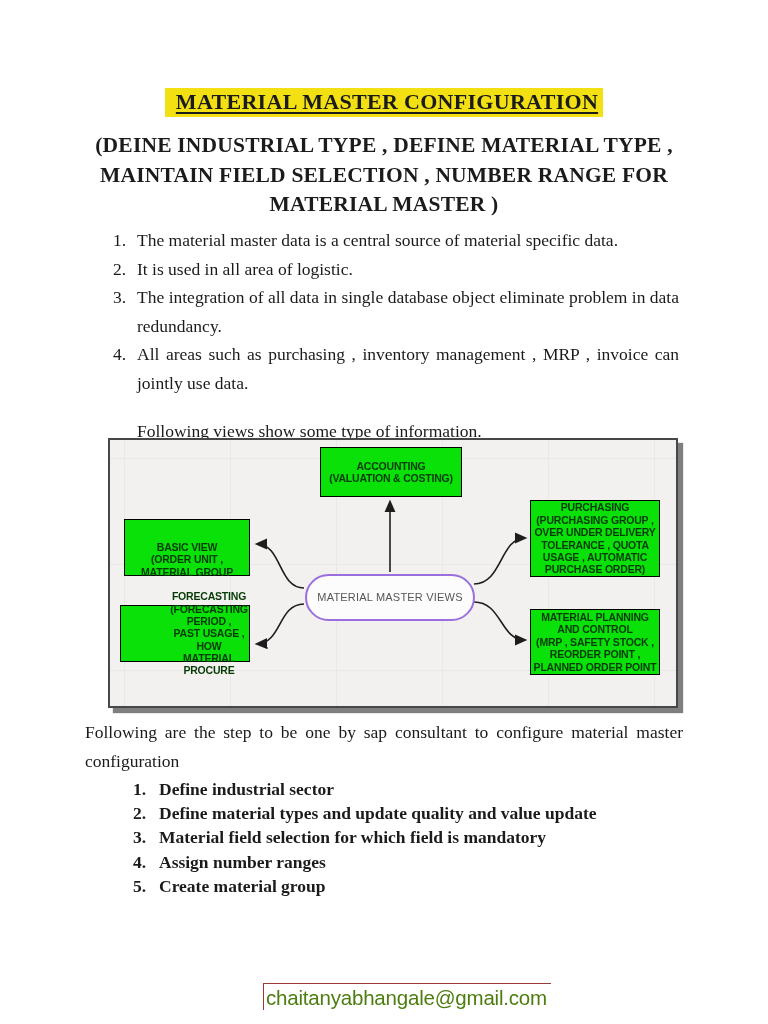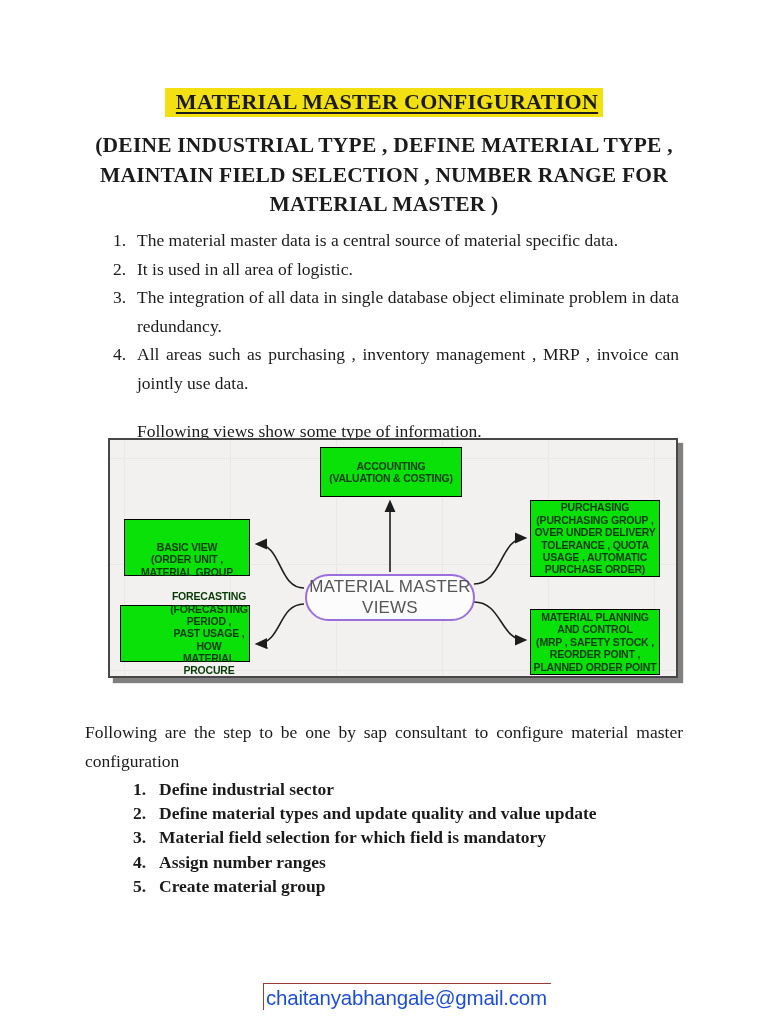--- a/index.html
+++ b/index.html
@@ -33,21 +33,21 @@
   .intro-list{position:absolute;top:226px;left:113px;width:566px;}
   .intro-item{display:flex;font-size:17.5px;line-height:28.6px;}
   .intro-item .num{width:24px;flex:0 0 24px;}
   .intro-item .txt{flex:1;text-align:justify;}
   .caption{
     position:absolute;top:397px;left:137px;
     font-size:17.5px;line-height:28px;margin-top:20px;
   }
   
   .diagram{
-    position:absolute;top:438px;left:108px;width:570px;height:240px;
+    position:absolute;top:438px;left:108px;width:570px;height:270px;
     background-color:#f2f1ef;
     background-image:
       linear-gradient(#e9e8e6 1px, transparent 1px),
       linear-gradient(90deg,#e9e8e6 1px, transparent 1px);
     background-size:106px 106px;
     background-position:14px 18px;
     border:2px solid #474747;
     box-shadow:5px 5px 1px rgba(105,105,105,.85);
     box-sizing:border-box;
   }
@@ -64,37 +64,37 @@
     color:#053a05;letter-spacing:-.2px;
   }
   .node-accounting{left:210px;top:7px;width:142px;height:50px;}
   .node-basic{left:14px;top:79px;width:126px;height:57px;align-items:flex-start;padding-top:21px;}
   .node-forecasting{left:10px;top:165px;width:130px;height:57px;padding-left:48px;}
   .node-purchasing{left:420px;top:60px;width:130px;height:77px;}
   .node-planning{left:420px;top:169px;width:130px;height:66px;}
   .node-center{
     left:195px;top:134px;width:170px;height:47px;
     background:#fcfcfc;border:2.5px solid #9a6fdd;border-radius:24px;
-    font-weight:normal;font-size:17px;color:#565656;letter-spacing:.2px;
+    font-weight:normal;font-size:11px;color:#565656;letter-spacing:.2px;
   }
   
   .steps-intro{
     position:absolute;top:718px;left:85px;width:598px;
     font-size:17.5px;line-height:28.6px;text-align:justify;
   }
   .steps-list{position:absolute;top:777px;left:133px;}
   .step-item{display:flex;font-size:17.5px;font-weight:bold;line-height:24.2px;}
   .step-item .num{width:26px;flex:0 0 26px;}
   
   .footer{
     position:absolute;top:983px;left:263px;
     border-top:1.5px solid #9e3a35;border-left:1.5px solid #9e3a35;
     padding:2px 4px 0 2px;
     font-family:"Liberation Sans", sans-serif;
-    font-size:20.5px;color:#1d4ed8;letter-spacing:-.2px;
+    font-size:20.5px;color:#4d7c0f;letter-spacing:-.2px;
   }
 </style>
 </head>
 <body>
 
 <div class="page">
 
   <div class="title-wrap">
     <span class="title">MATERIAL MASTER CONFIGURATION</span>
   </div>

